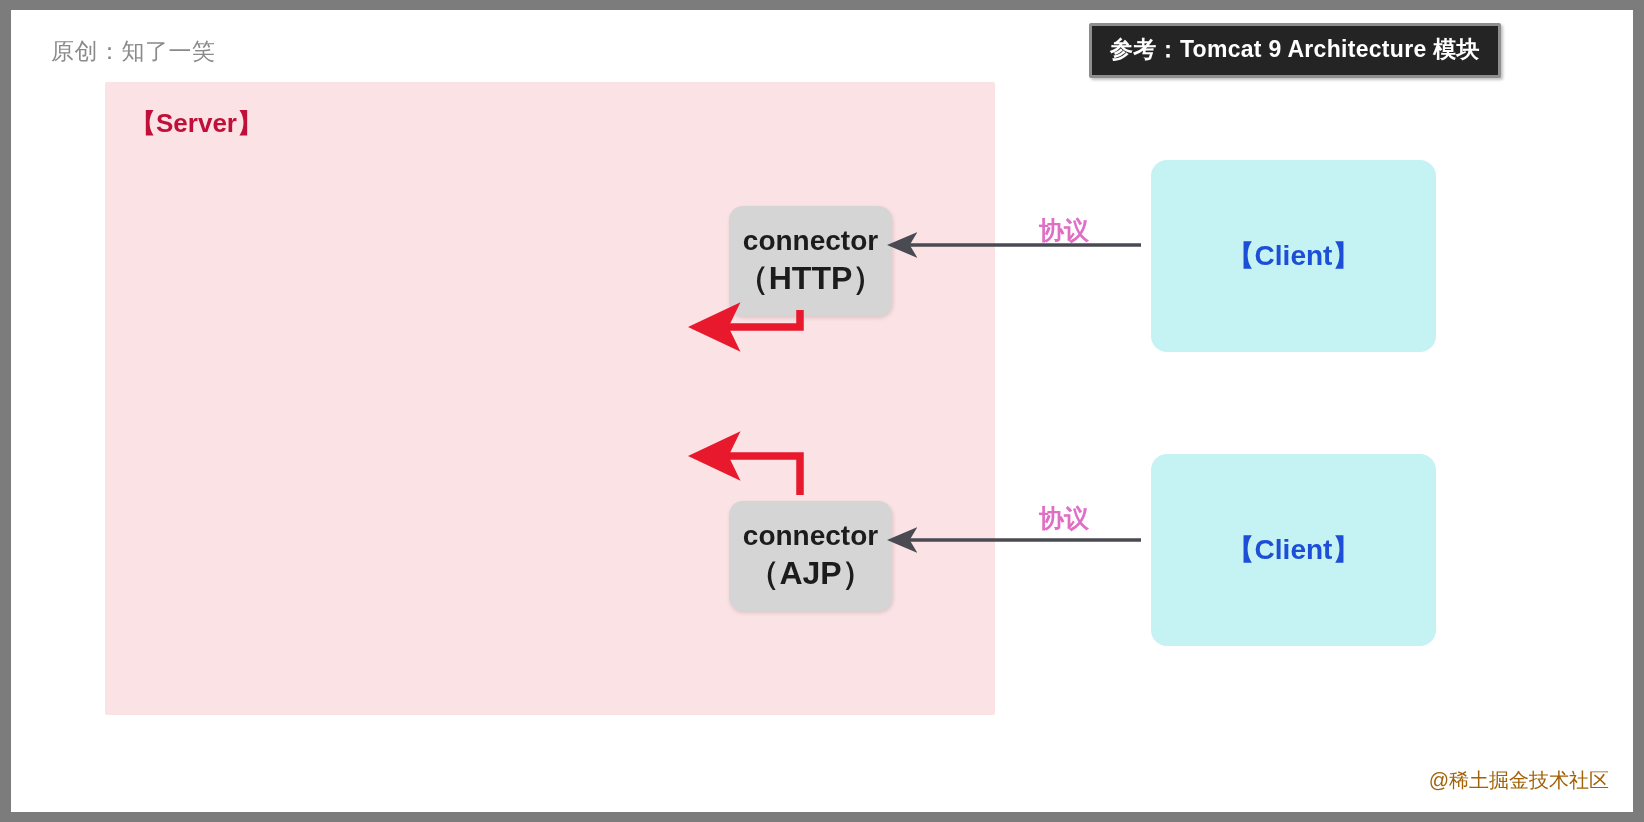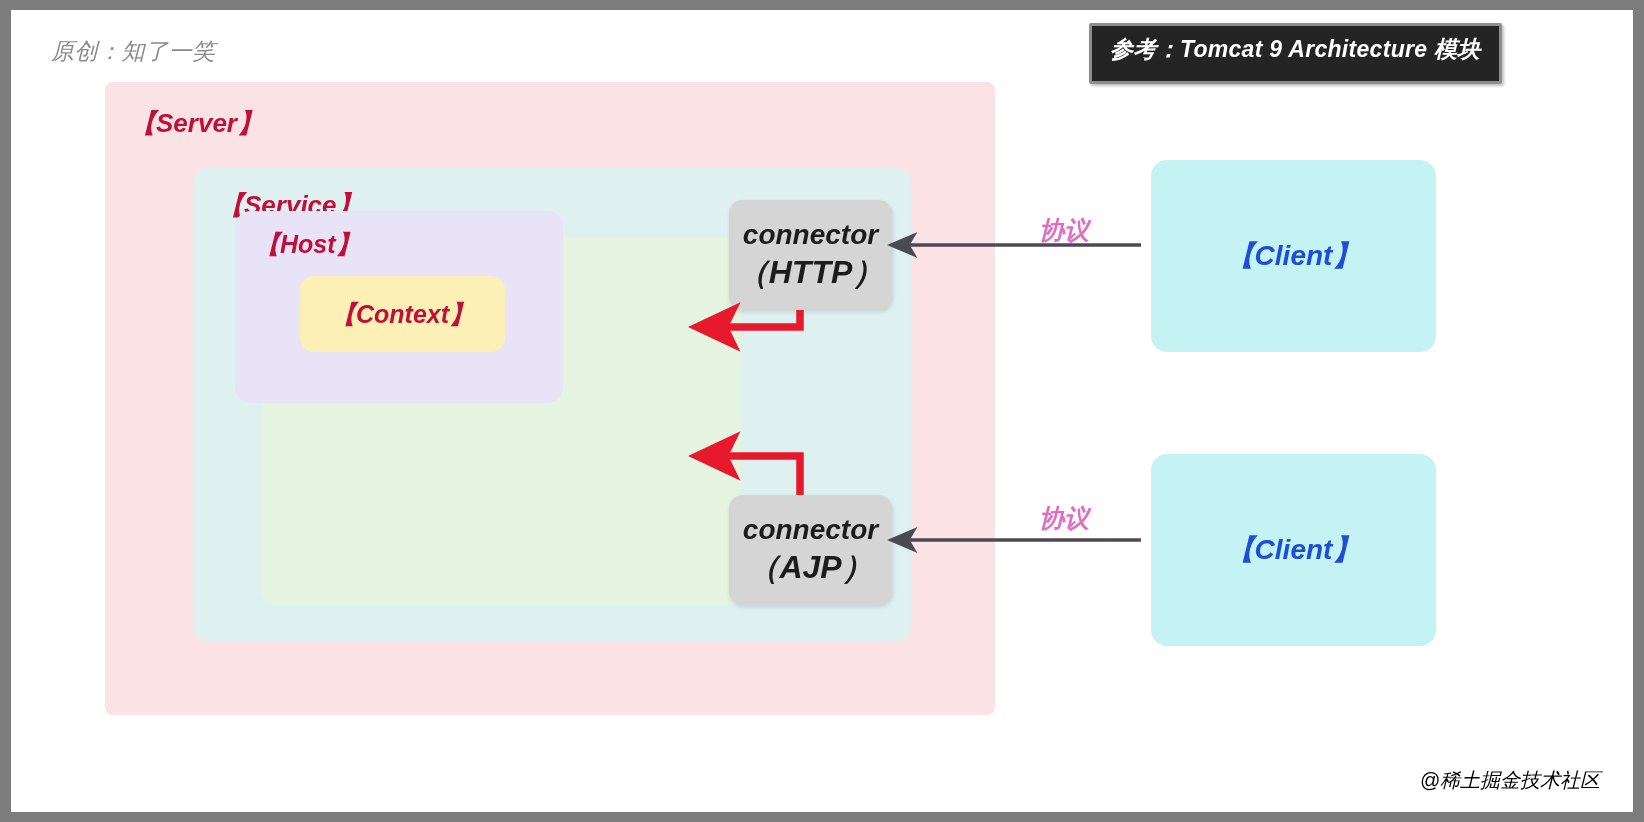--- a/index.html
+++ b/index.html
@@ -7,61 +7,60 @@
     width:1644px;height:822px;
     background:#ffffff;
     font-family:"Liberation Sans","DejaVu Sans",sans-serif;
     overflow:hidden;
   }
   
   #frame{
     position:absolute;left:0;top:0;width:1644px;height:822px;
     background:#7c7c7c;
     box-sizing:border-box;
-    font-style:italic;
   }
   #canvas{
     position:absolute;left:11px;top:10px;
     width:1622px;height:802px;
     background:#ffffff;
     box-sizing:border-box;
     overflow:hidden;
   }
 
   
   #credit{
     position:absolute;left:40px;top:26px;
     font-size:23px;color:#8a8a8a;
     letter-spacing:.5px;white-space:nowrap;
   }
   #ref-badge{
     position:absolute;left:1078px;top:13px;
     background:#242424;
     border:3px solid #8e8e8e;
-    padding:8px 18px 16px 18px;
+    padding:8px 18px 10px 18px;
     border-radius:2px;
     box-shadow:2px 2px 3px rgba(0,0,0,.25);
     white-space:nowrap;
   }
   #ref-badge span{
     color:#ffffff;font-size:23px;font-weight:bold;letter-spacing:.3px;
   }
 
   
   .box{position:absolute;box-sizing:border-box;}
   .boxlabel{
     position:absolute;
     color:#c01039;
     font-weight:bold;
     white-space:nowrap;
   }
 
   #server-box{
     left:94px;top:72px;width:890px;height:633px;
-    background:#fbe2e4;border-radius:8px;
+    background:#fbe2e4;border-radius:2px;
   }
   #server-label{left:25px;top:24px;font-size:26px;}
 
   #service-box{
     left:88px;top:86px;width:718px;height:473px;
     background:#dff0f0;border-radius:14px;
   }
   #service-label{left:25px;top:20px;font-size:26px;}
 
   #engine-box{
@@ -87,20 +86,21 @@
   }
 
   
   .connector{
     position:absolute;box-sizing:border-box;
     background:#d5d5d5;border-radius:14px;
     display:flex;flex-direction:column;
     align-items:center;justify-content:center;
     color:#1c1c1c;font-weight:bold;
     box-shadow:1px 2px 4px rgba(0,0,0,.13);
+    margin-top:6px;
   }
   .connector .l1{font-size:28px;line-height:1.28;}
   .connector .l2{font-size:32px;line-height:1.28;font-weight:bold;}
   #connector-http{left:718px;top:190px;width:163px;height:110px;}
   #connector-ajp{left:718px;top:485px;width:163px;height:110px;}
 
   
   .client{
     position:absolute;box-sizing:border-box;
     background:#c5f2f2;border-radius:16px;
@@ -118,54 +118,39 @@
     text-align:center;
   }
   #proto-http{left:1028px;top:204px;}
   #proto-ajp{left:1028px;top:492px;}
 
   
   #arrows{position:absolute;left:0;top:0;width:1622px;height:802px;}
 
   
   #watermark{
-    position:absolute;right:33px;bottom:18px;
-    color:#000000;font-size:20px;white-space:nowrap;
+    position:absolute;right:24px;bottom:18px;
+    color:#a16207;font-size:20px;white-space:nowrap;
   }
 </style>
 </head>
 <body>
 
 <div id="frame">
   <div id="canvas">
 
     <div id="credit">原创：知了一笑</div>
 
     <div id="ref-badge">
       <span>参考：Tomcat 9 Architecture 模块</span>
     </div>
 
     <div class="box" id="server-box">
       <div class="boxlabel" id="server-label">【Server】</div>
 
-      <div class="box" id="service-box">
-        <div class="boxlabel" id="service-label">【Service】</div>
-
-        <div class="box" id="engine-box">
-          <div class="boxlabel" id="engine-label">【Engine】</div>
-        </div>
-
-        <div class="box" id="host-box">
-          <div class="boxlabel" id="host-label">【Host】</div>
-
-          <div class="box" id="context-box">
-            <div class="boxlabel" id="context-label">【Context】</div>
-          </div>
-        </div>
-      </div>
     </div>
 
     <div class="connector" id="connector-http">
       <div class="l1">connector</div>
       <div class="l2">（HTTP）</div>
     </div>
 
     <div class="connector" id="connector-ajp">
       <div class="l1">connector</div>
       <div class="l2">（AJP）</div>

